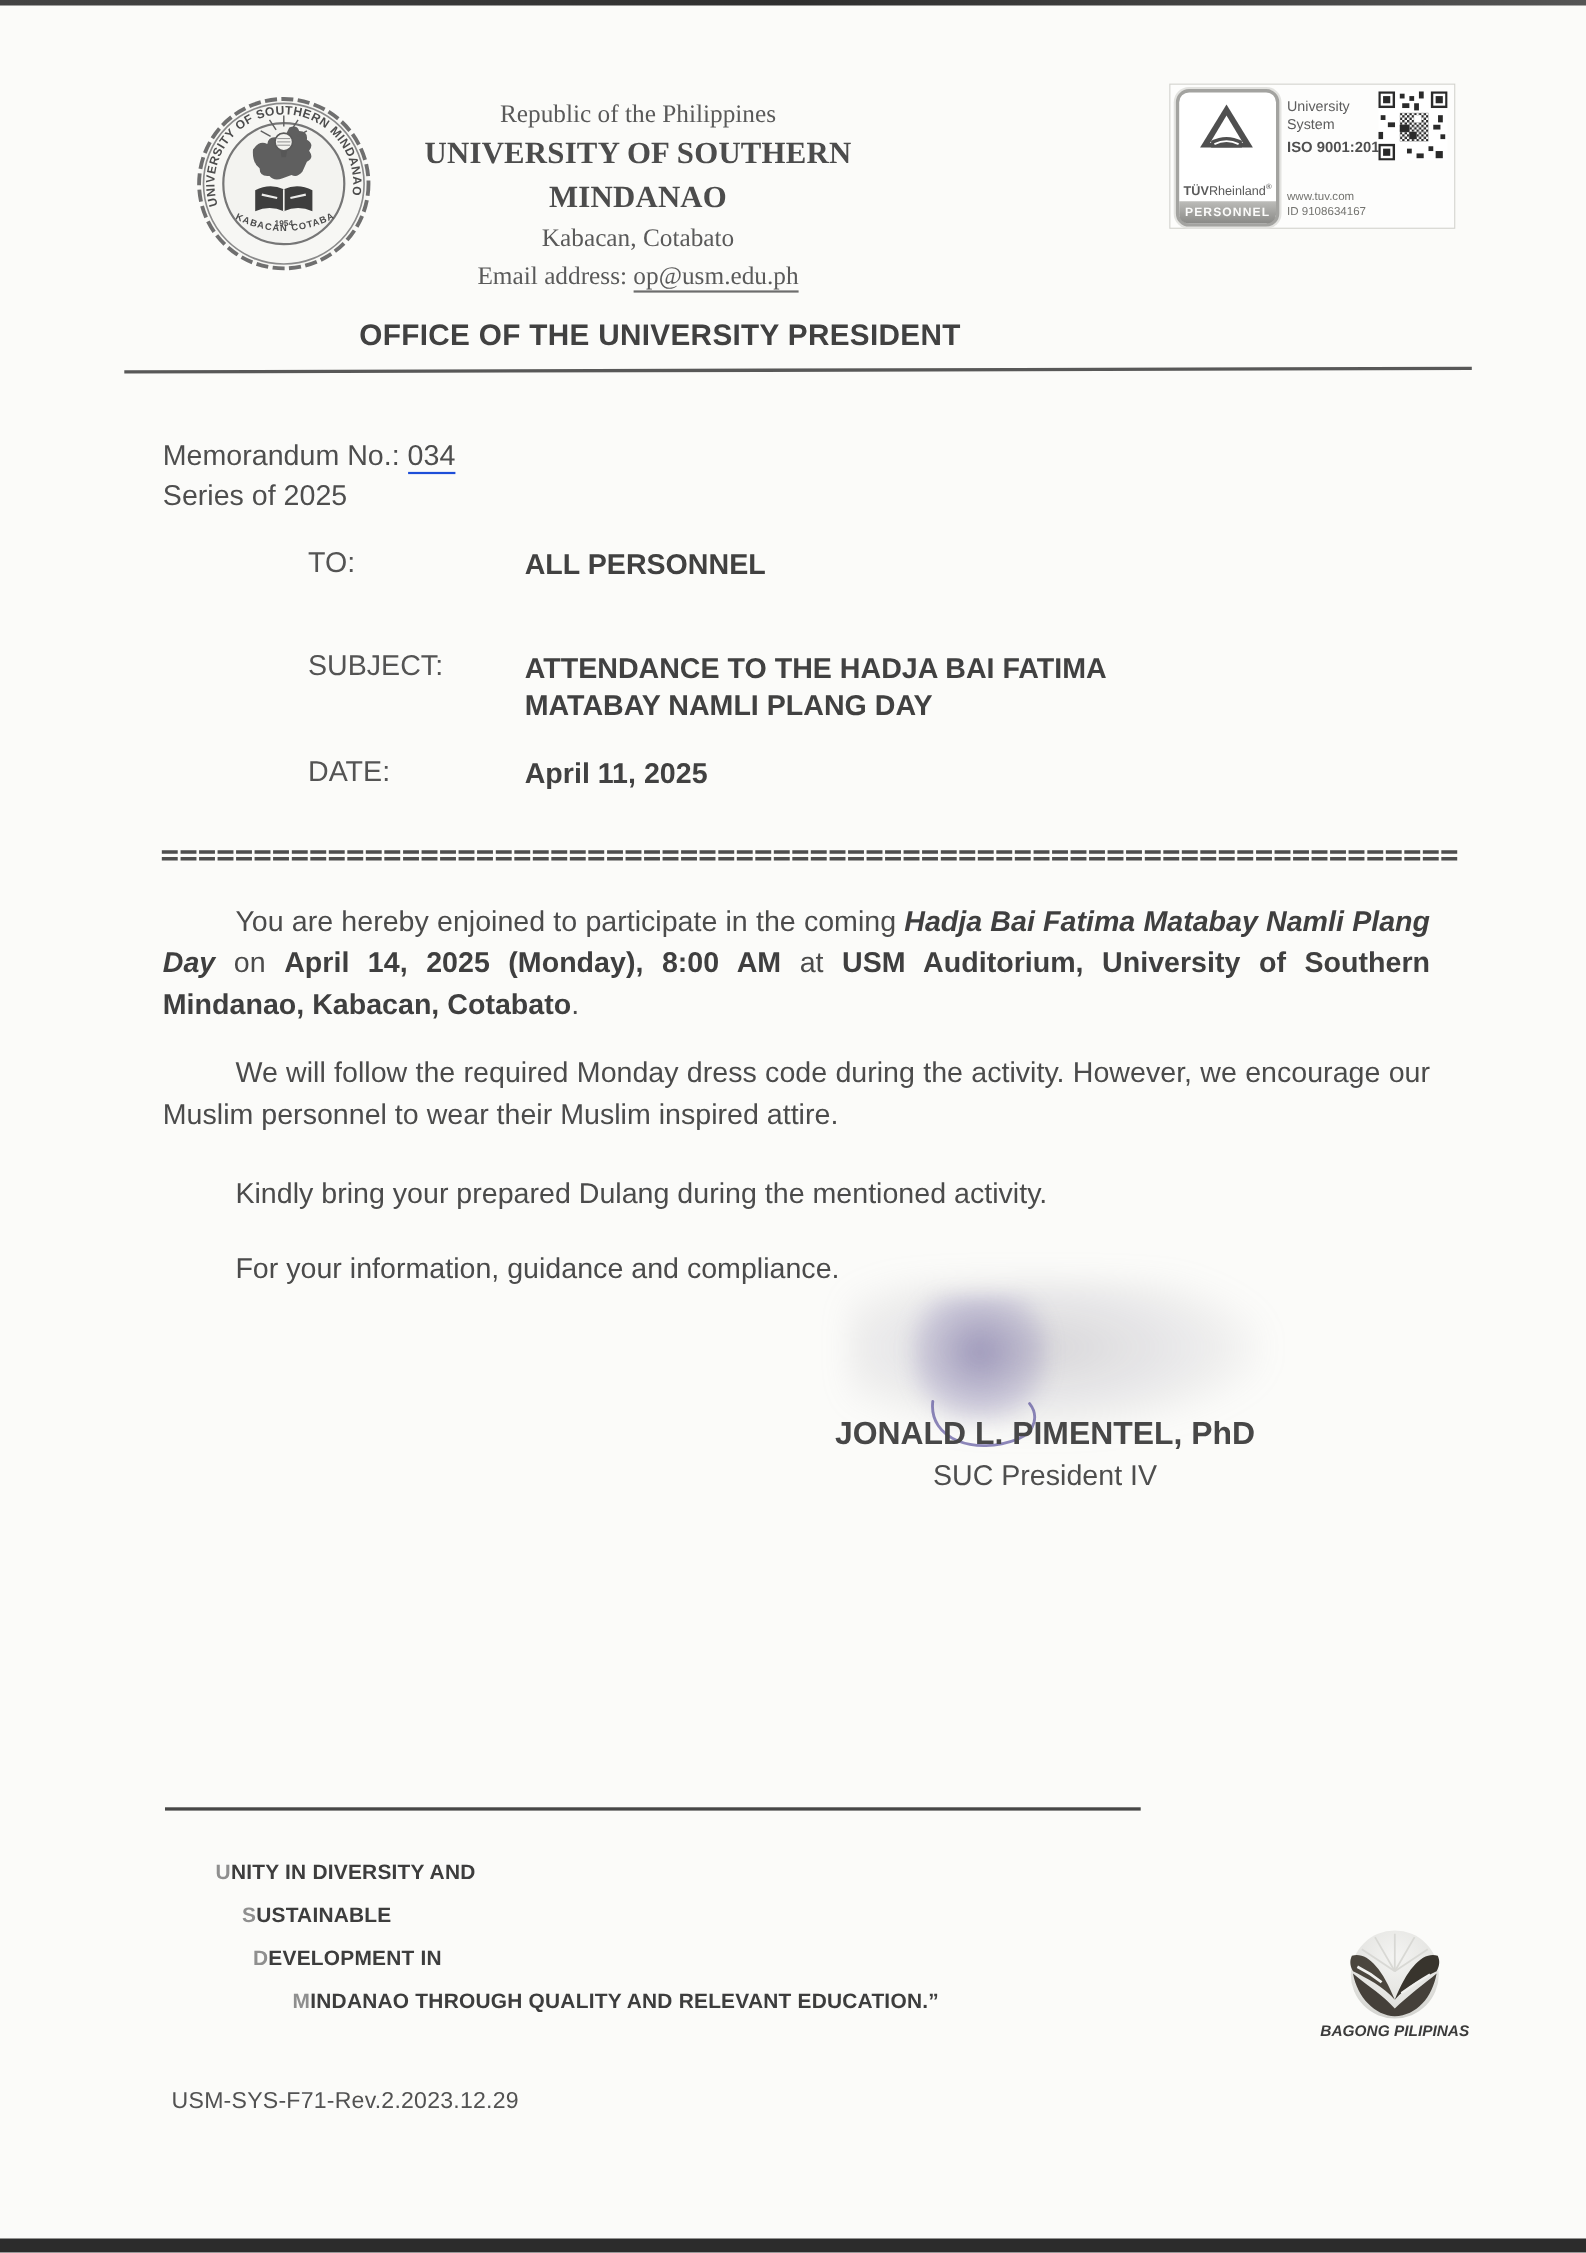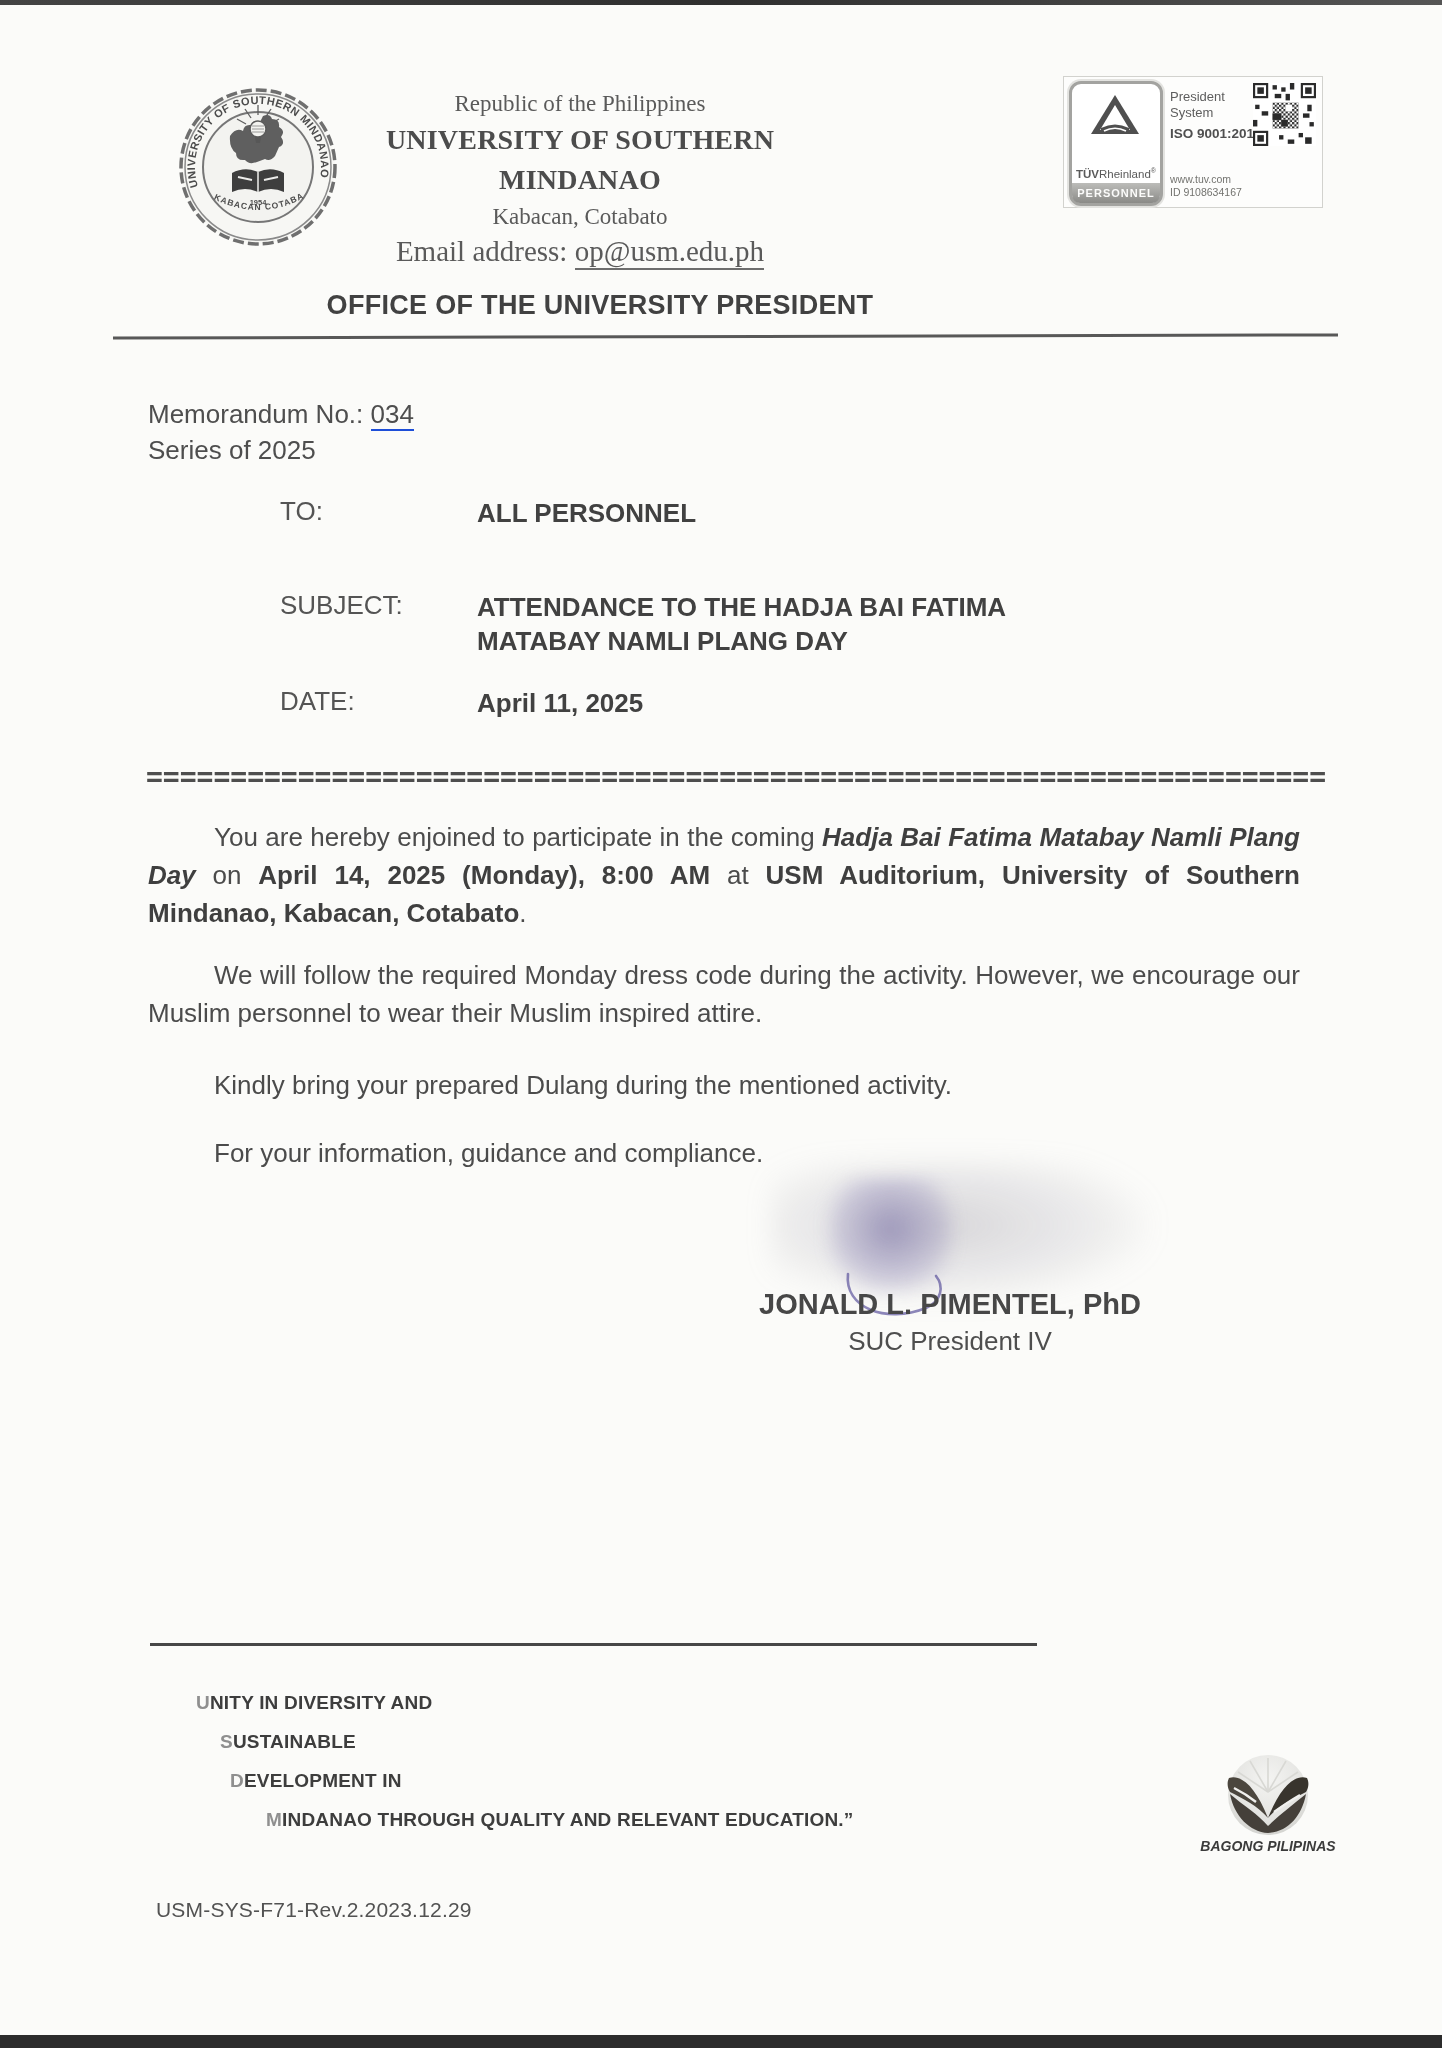--- a/index.html
+++ b/index.html
@@ -12,21 +12,21 @@
 
   .top-strip { left:0; top:0; width:1442px; height:5px; background:linear-gradient(90deg,#444,#2f2f2f 50%,#555); }
   .bottom-bar { left:0; top:2035px; width:1442px; height:13px; background:#2c2c2c; }
 
   
   .seal { left:168px; top:84px; width:180px; height:166px; }
   .hdr { left:320px; top:88px; width:520px; text-align:center;font-family:Liberation Serif, serif; }
   .hdr-republic { font-size:23px; color:#5a5a5a; line-height:32px; }
   .hdr-univ { font-size:28px; font-weight:bold; color:#4c4c4c; line-height:40px; letter-spacing:0.2px; }
   .hdr-loc { font-size:23px; color:#5a5a5a; line-height:34px; }
-  .hdr-email { font-size:29px; color:#5a5a5a; line-height:34px; }
+  .hdr-email { font-size:23px; color:#5a5a5a; line-height:34px; }
   .hdr-email .mail { border-bottom:2px solid #6d6d6d; padding-bottom:1px; color:#5a5a5a; text-decoration:none; }
 
   
   .tuv { left:1063px; top:76px; width:258px; height:130px; border:1px solid #d2d2ce; background:#fdfdfc; }
   .tuv-box { position:absolute; left:5px; top:4px; width:88px; height:119px; border:3px solid #a3a3a0;
              border-radius:12px; background:#fff; box-shadow:0 0 0 2px #e3e3e0; }
   .tuv-tri { position:absolute; left:16px; top:8px; }
   .tuv-brand { position:absolute; bottom:23px; left:0; right:0; text-align:center; font-size:11.5px; color:#5a5a5a; }
   .tuv-cert { position:absolute; bottom:0; left:0; right:0; height:20px; line-height:20px; text-align:center;
               background:linear-gradient(#bcbcb9,#8a8a87); color:#fbfbfa; font-size:11px; font-weight:bold;
@@ -134,21 +134,21 @@
       <svg class="tuv-tri" width="54" height="46" viewBox="0 0 54 46">
         <path d="M27,3 L51,42 L3,42 Z" fill="#4f4f4f"></path>
         <path d="M27,13 L42,38 L12,38 Z" fill="#ffffff"></path>
         <path d="M13,36 Q27,29 41,36 L41,42 L13,42 Z" fill="#4f4f4f"></path>
         <path d="M16,39 Q27,33.5 38,39" stroke="#ffffff" stroke-width="1.6" fill="none"></path>
       </svg>
       <div class="tuv-brand"><b>TÜV</b><span>Rheinland</span><sup style="font-size:7px;">®</sup></div>
       <div class="tuv-cert">PERSONNEL</div>
     </div>
     <div class="tuv-meta">
-      <div>President</div>
+      <div>University</div>
       <div>System</div>
       <div class="tuv-std">ISO 9001:2015</div>
     </div>
     <div class="tuv-web">
       <div>www.tuv.com</div>
       <div>ID 9108634167</div>
     </div>
     <svg class="tuv-qr" viewBox="0 0 29 29">
       <defs>
         <pattern id="qrp" width="2" height="2" patternUnits="userSpaceOnUse">

